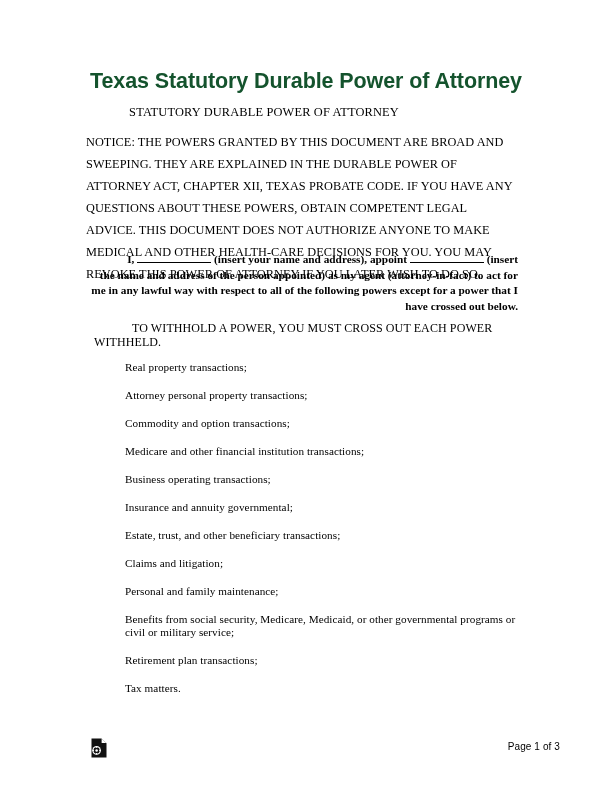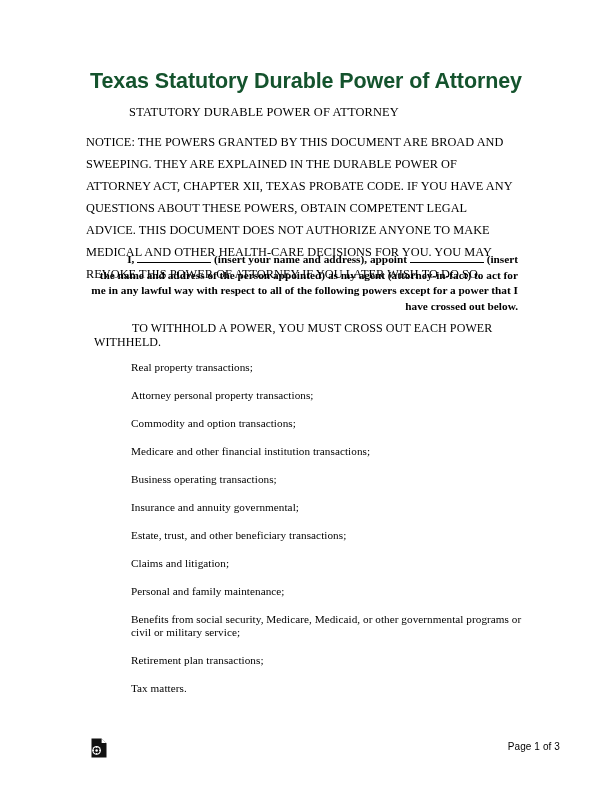--- a/index.html
+++ b/index.html
@@ -96,21 +96,21 @@
   }
   .withhold .lead-indent {
     display: inline-block;
     width: 38px;
   }
 
   
   .powers {
     position: absolute;
     top: 361px;
-    left: 131px;
+    left: 125px;
     width: 392px;
   }
   .power-item {
     font-size: 11.2px;
     line-height: 13.4px;
     margin-bottom: 14.6px;
     letter-spacing: 0.05px;
   }
   .power-item:last-child { margin-bottom: 0; }
 

